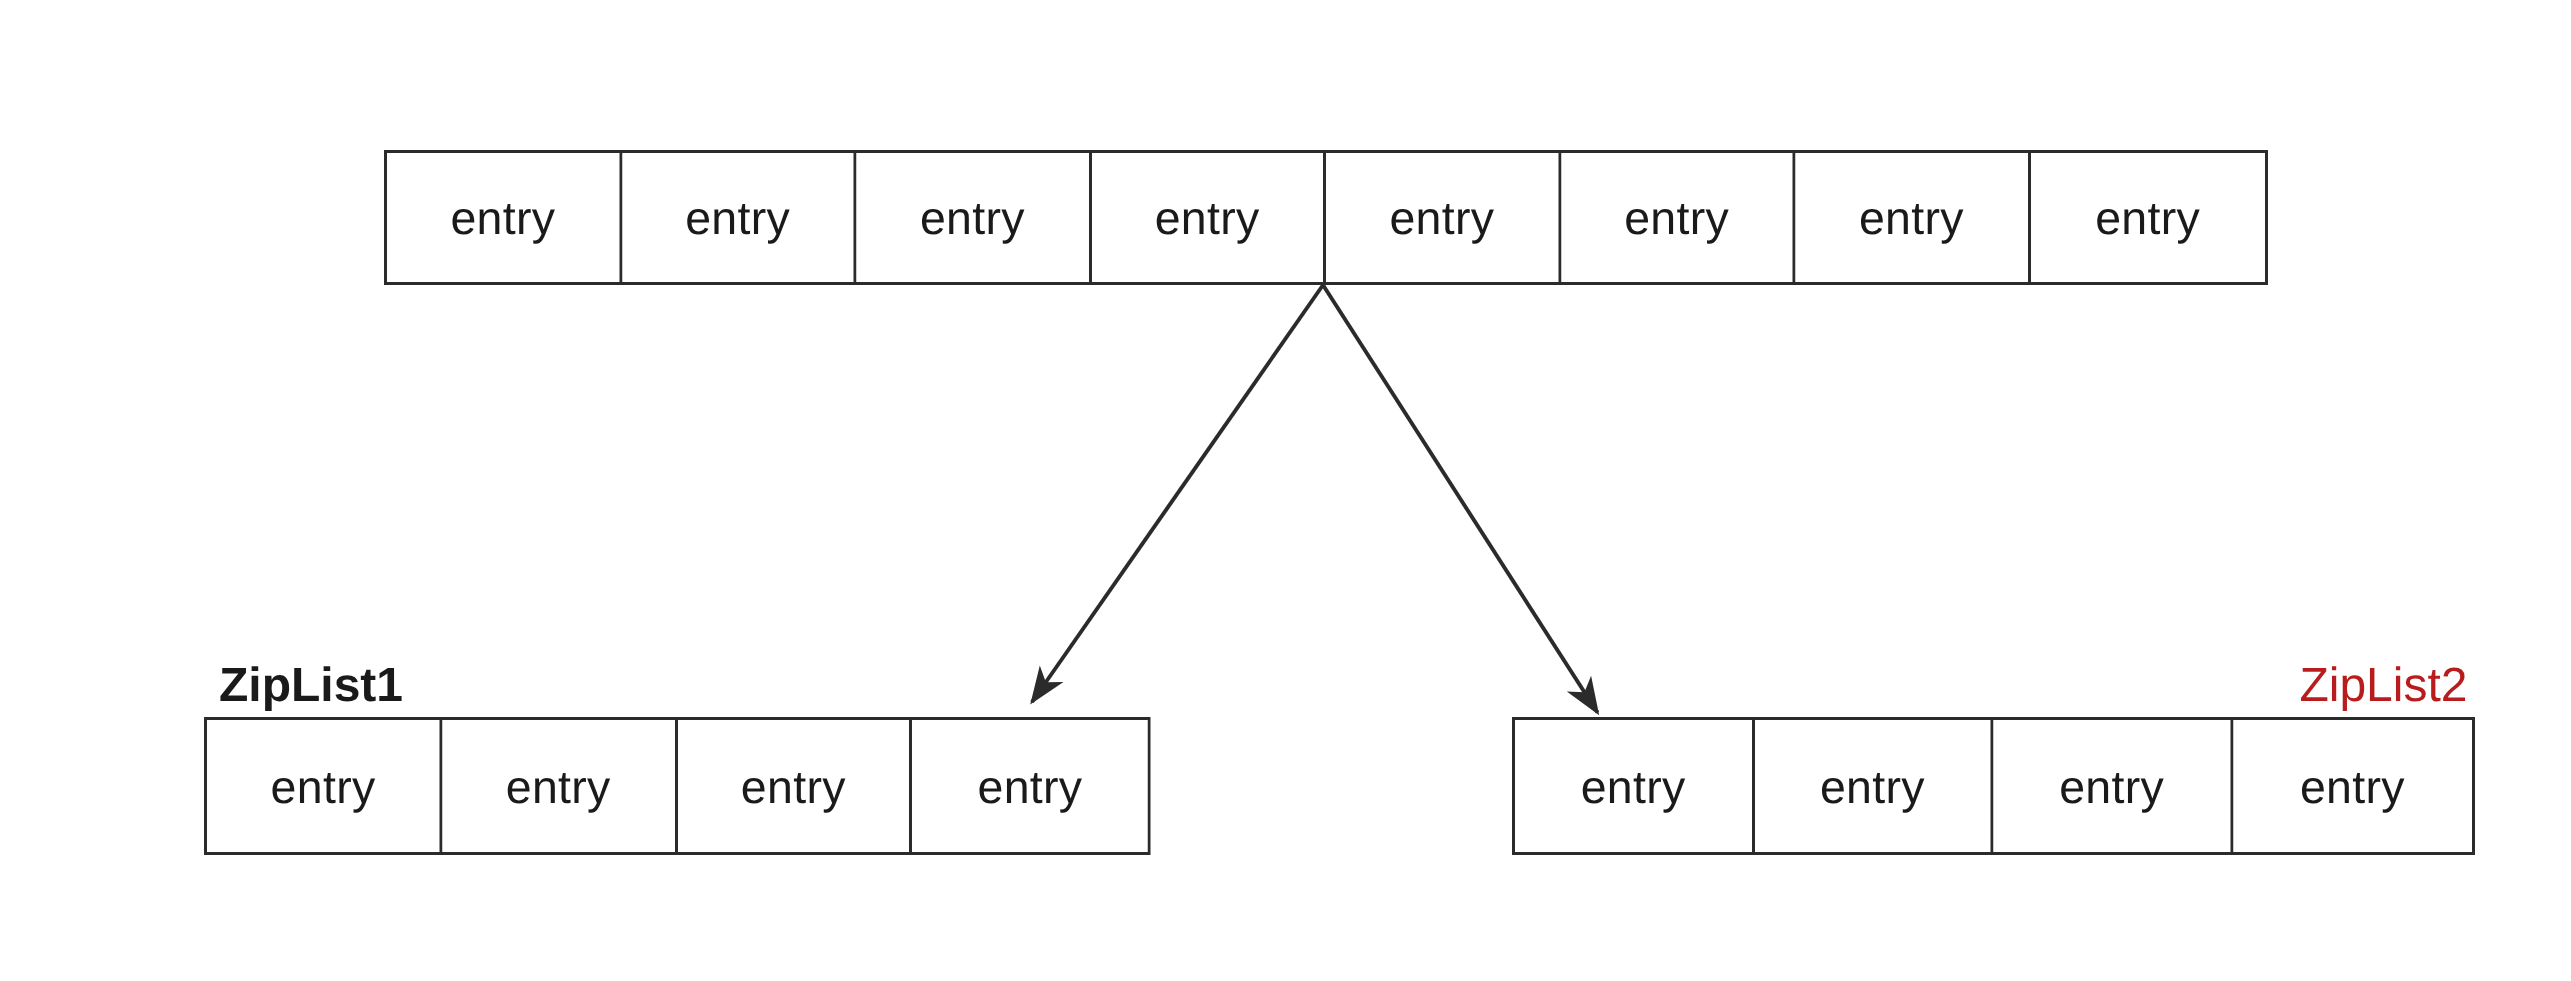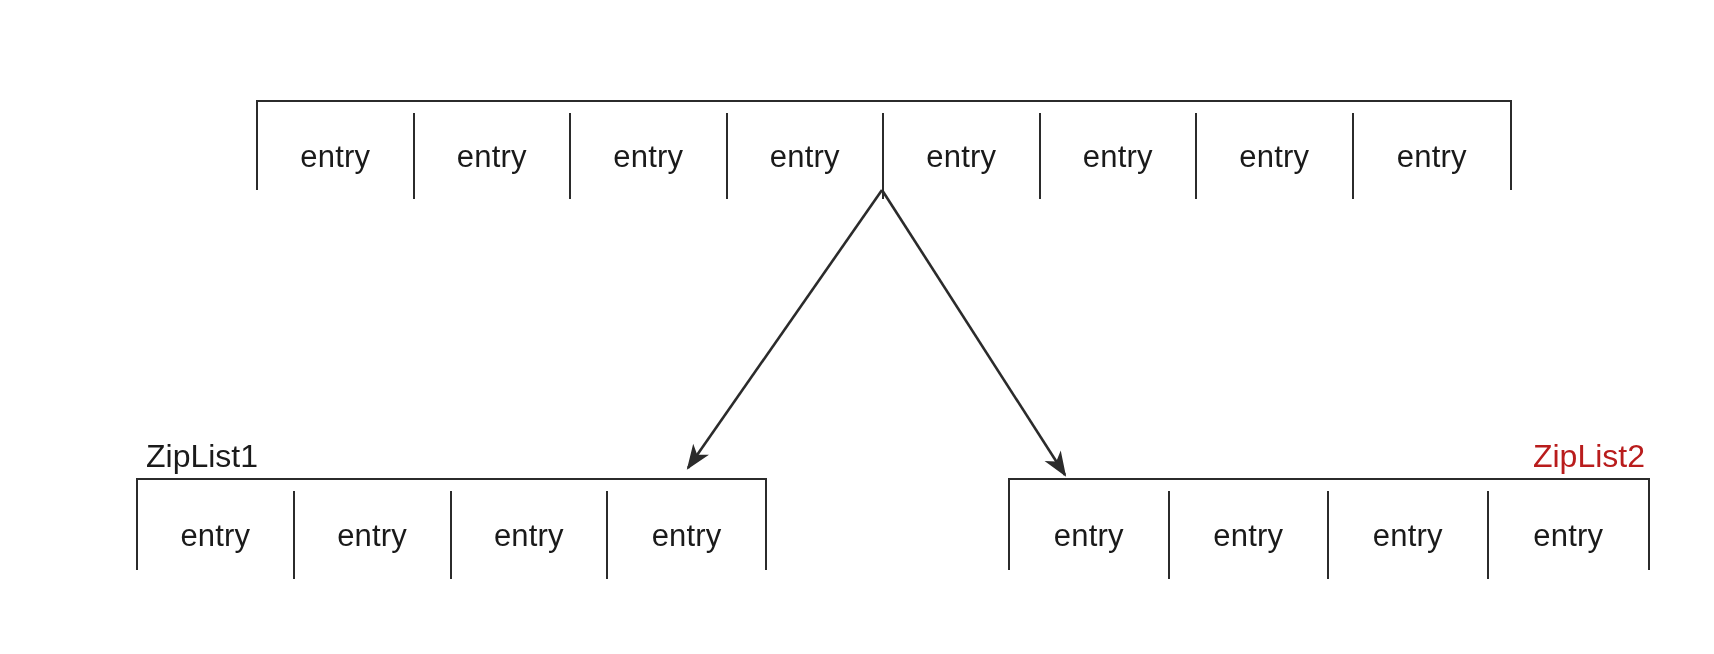--- a/index.html
+++ b/index.html
@@ -29,21 +29,20 @@
     display: flex;
     align-items: center;
     justify-content: center;
     border-right: 2.5px solid #2b2b2b;
     background: #ffffff;
     color: #1a1a1a;
     font-size: 31px;
     line-height: 1;
     letter-spacing: 0.2px;
     white-space: nowrap;
-    margin-top: 11px;
   }
   .cell:last-child {
     border-right: none;
   }
 
   
   #top-ziplist {
     left: 256px;
     top: 100px;
     width: 1256px;
@@ -115,21 +114,21 @@
     <div class="cell" style="border-color: rgb(43, 43, 43); color: rgb(26, 26, 26);">entry</div>
     <div class="cell" style="border-color: rgb(43, 43, 43); color: rgb(26, 26, 26);">entry</div>
     <div class="cell" style="border-color: rgb(43, 43, 43); color: rgb(26, 26, 26);">entry</div>
     <div class="cell" style="border-color: rgb(43, 43, 43); color: rgb(26, 26, 26);">entry</div>
     <div class="cell" style="border-color: rgb(43, 43, 43); color: rgb(26, 26, 26);">entry</div>
     <div class="cell" style="border-color: rgb(43, 43, 43); color: rgb(26, 26, 26);">entry</div>
     <div class="cell" style="border-color: rgb(43, 43, 43); color: rgb(26, 26, 26);">entry</div>
     <div class="cell" style="border-color: rgb(43, 43, 43); color: rgb(26, 26, 26);">entry</div>
   </div>
 
-  <div class="zip-label" id="ziplist1-label" style="color: rgb(26, 26, 26);">ZipList1</div>
+  <div class="zip-label" id="ziplist1-label" style="color: rgb(26, 26, 26); font-weight: bold;">ZipList1</div>
 
   <div class="ziplist" id="ziplist1-row" style="border-color: rgb(43, 43, 43);">
     <div class="cell" style="border-color: rgb(43, 43, 43); color: rgb(26, 26, 26);">entry</div>
     <div class="cell" style="border-color: rgb(43, 43, 43); color: rgb(26, 26, 26);">entry</div>
     <div class="cell" style="border-color: rgb(43, 43, 43); color: rgb(26, 26, 26);">entry</div>
     <div class="cell" style="border-color: rgb(43, 43, 43); color: rgb(26, 26, 26);">entry</div>
   </div>
 
   <div class="zip-label" id="ziplist2-label" style="color: #b91c1c;">ZipList2</div>
 

